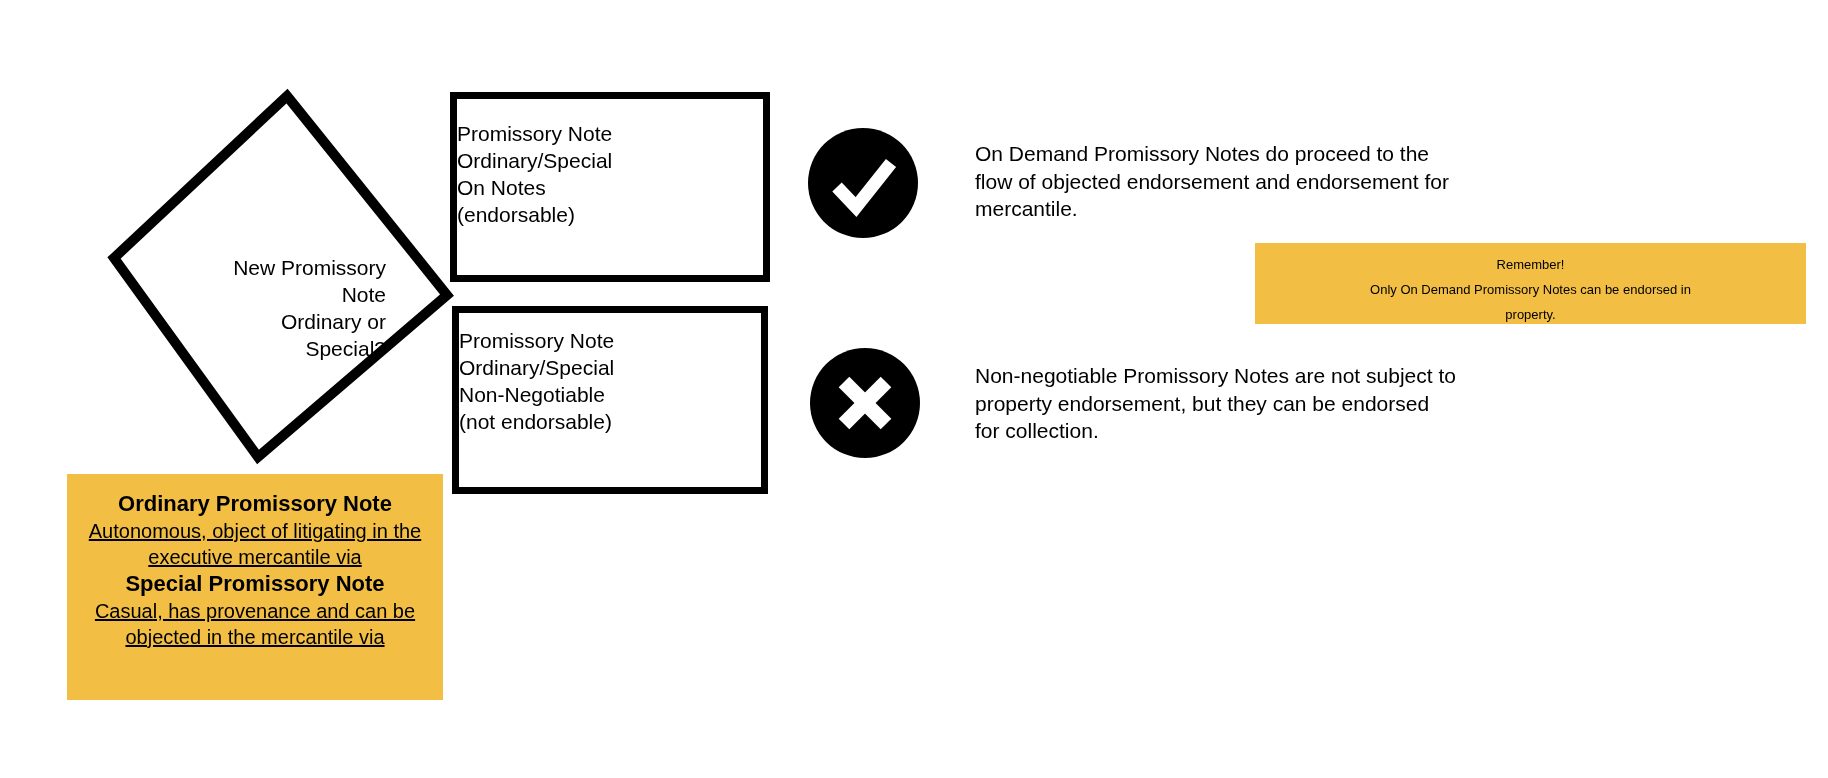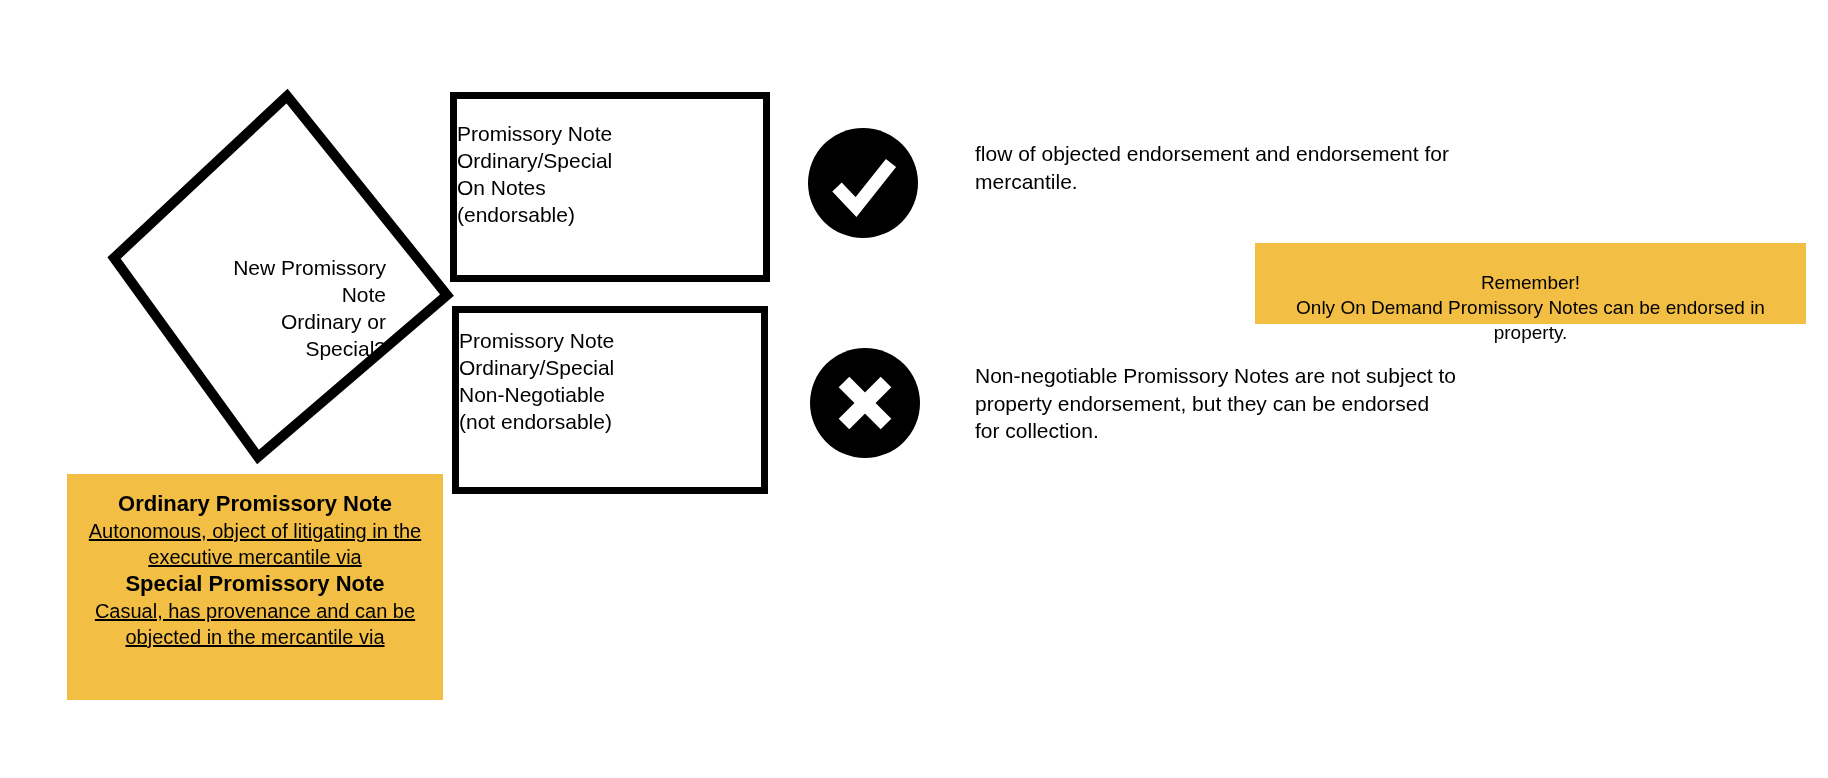--- a/index.html
+++ b/index.html
@@ -48,22 +48,22 @@
     white-space: nowrap;
   }
   #annotation-text-0 { left: 975px; top: 140px; }
   #annotation-text-1 { left: 975px; top: 362px; }
 
   
   .gold-box { background: #F2BF44; }
   #remember-box {
     left: 1255px; top: 243px; width: 551px; height: 81px;
     text-align: center;
-    font-size: 19px; line-height: 25px;
-    padding-top: 27px;
+    font-size: 13px; line-height: 25px;
+    padding-top: 9px;
     box-sizing: border-box;
   }
   #definitions-box {
     left: 67px; top: 474px; width: 376px; height: 226px;
     text-align: center;
     box-sizing: border-box;
     padding-top: 16px;
   }
   .def-title {
     font-weight: bold;
@@ -101,20 +101,21 @@
     <div>Non-Negotiable</div>
     <div>(not endorsable)</div>
   </div>
 
   <svg id="check-circle" class="abs status-circle" viewBox="0 0 110 110">
     <circle cx="55" cy="55" r="55" fill="#000000"></circle>
     <polyline points="29,59 48,79 83,35" fill="none" stroke="#ffffff" stroke-width="13" stroke-linecap="butt" stroke-linejoin="miter"></polyline>
   </svg>
 
   <div id="annotation-text-0" class="abs annotation-text">
+    <div>On Demand Promissory Notes do proceed to the</div>
     <div>flow of objected endorsement and endorsement for</div>
     <div>mercantile.</div>
   </div>
 
   <svg id="cross-circle" class="abs status-circle" viewBox="0 0 110 110">
     <circle cx="55" cy="55" r="55" fill="#000000"></circle>
     <line x1="34" y1="34" x2="76" y2="76" stroke="#ffffff" stroke-width="15" stroke-linecap="butt"></line>
     <line x1="76" y1="34" x2="34" y2="76" stroke="#ffffff" stroke-width="15" stroke-linecap="butt"></line>
   </svg>
 

